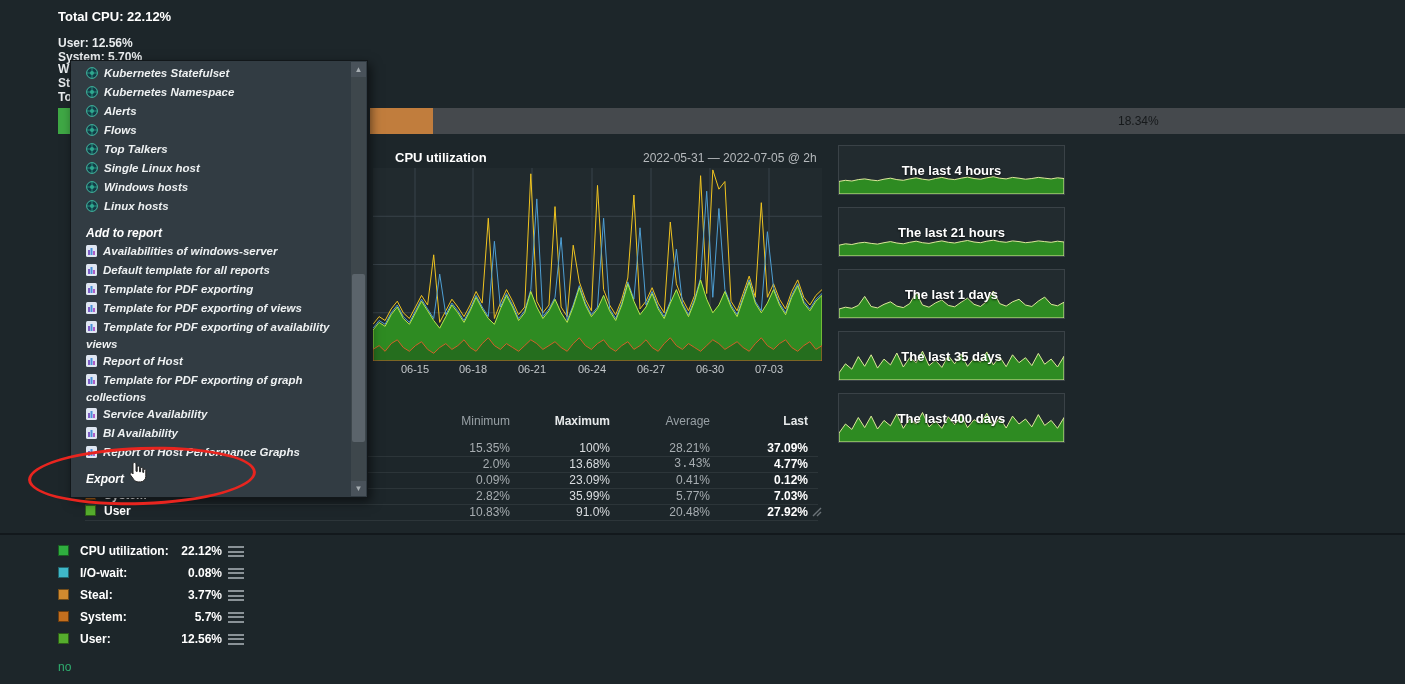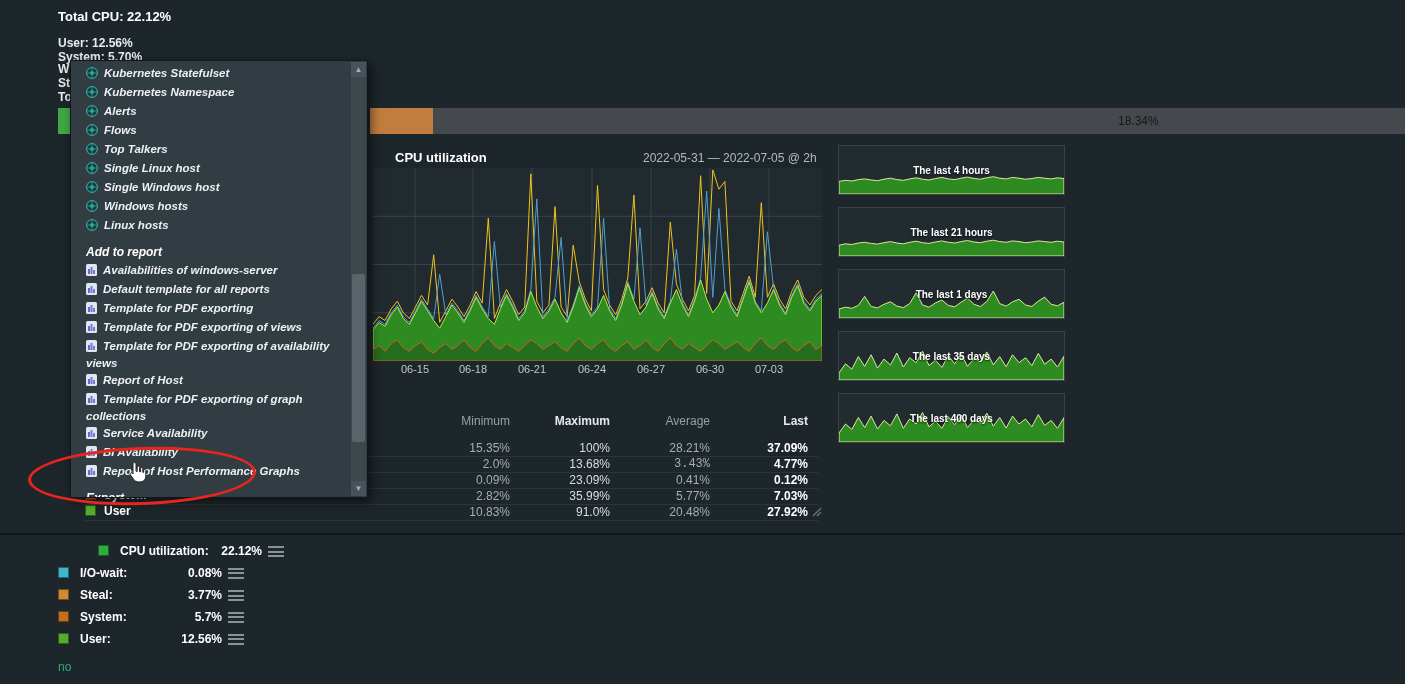--- a/index.html
+++ b/index.html
@@ -15,21 +15,21 @@
   .bar-label{position:absolute;left:1118px;top:6px;font-size:12px;color:#16191b;}
 
   
   .chart-title{position:absolute;left:395px;top:150px;font-size:13px;font-weight:bold;color:#ffffff;}
   .chart-range{position:absolute;left:643px;top:151px;font-size:12px;color:#b6babd;}
   .plot{position:absolute;left:373px;top:168px;width:449px;height:193px;background:#212a2e;}
   .xtick{position:absolute;top:363px;width:44px;text-align:center;font-size:11px;color:#c3c7ca;}
 
   
   .preview{position:absolute;left:838px;width:227px;height:50px;background:#222b2f;border:1px solid #3a4247;box-sizing:border-box;cursor:pointer;}
-  .preview .pv-title{position:absolute;left:0;right:0;top:0;bottom:0;display:flex;align-items:center;justify-content:center;z-index:2;font-weight:bold;font-size:10px;color:#ffffff;text-shadow:0 1px 2px rgba(0,0,0,.85);text-align:center;}
+  .preview .pv-title{position:absolute;left:0;right:0;top:0;bottom:0;display:flex;align-items:center;justify-content:center;z-index:2;font-weight:bold;font-size:13px;color:#ffffff;text-shadow:0 1px 2px rgba(0,0,0,.85);text-align:center;}
   .preview svg{position:absolute;left:0;bottom:0;width:100%;height:36px;z-index:1;}
 
   
   .th{position:absolute;top:414px;width:95px;text-align:right;font-size:12px;}
   .th.dim{color:#98a0a5;font-weight:normal;}
   .th.bright{color:#e6e9ea;font-weight:bold;}
   .trow{position:absolute;left:85px;width:733px;height:16px;border-bottom:1px solid rgba(255,255,255,0.07);font-size:12px;}
   .trow .rlabel{position:absolute;left:0;top:0;font-weight:bold;color:#ffffff;white-space:nowrap;}
   .trow .tv{position:absolute;top:1px;width:95px;text-align:right;}
   .tv.min,.tv.avg{color:#a7adb1;}
@@ -182,21 +182,21 @@
         <span class="rlabel"><span class="sq" style="background: rgb(85, 173, 45);"></span><span>User</span></span>
         <span class="tv min" style="left: 330px;">10.83%</span>
         <span class="tv max" style="left: 430px;">91.0%</span>
         <span class="tv avg" style="left: 530px;">20.48%</span>
         <span class="tv last" style="left: 628px;">27.92%</span>
       </div>
     </div>
 
   <div class="legend-divider"></div>
   <div id="legend">
-      <div class="lrow" style="top: 544px; margin-left: 40px;">
+      <div class="lrow" style="top: 544px;">
         <span class="sq" style="background: rgb(47, 174, 63); position: absolute; left: 0px; top: 1px;"></span>
         <span class="llabel">CPU utilization:</span>
         <span class="lvalue">22.12%</span>
         <span class="burger"></span>
       </div>
       <div class="lrow" style="top: 566px;">
         <span class="sq" style="background: rgb(63, 184, 201); position: absolute; left: 0px; top: 1px;"></span>
         <span class="llabel">I/O-wait:</span>
         <span class="lvalue">0.08%</span>
         <span class="burger"></span>
@@ -247,25 +247,20 @@
         <div class="menu-item"><span class="mi-icon"><svg width="12" height="12" viewBox="0 0 12 12">
               <circle cx="6" cy="6" r="5.4" fill="#123c46" stroke="#43b9a2"></circle>
               <path d="M6 .6v10.8M.6 6h10.8" stroke="#2fa88f" stroke-width=".8" fill="none"></path>
               <circle cx="6" cy="6" r="2" fill="#2fa88f"></circle>
             </svg></span><span class="menu-label">Top Talkers</span></div>
         <div class="menu-item"><span class="mi-icon"><svg width="12" height="12" viewBox="0 0 12 12">
               <circle cx="6" cy="6" r="5.4" fill="#123c46" stroke="#43b9a2"></circle>
               <path d="M6 .6v10.8M.6 6h10.8" stroke="#2fa88f" stroke-width=".8" fill="none"></path>
               <circle cx="6" cy="6" r="2" fill="#2fa88f"></circle>
             </svg></span><span class="menu-label">Single Linux host</span></div>
-        <div class="menu-item"><span class="mi-icon"><svg width="12" height="12" viewBox="0 0 12 12">
-              <circle cx="6" cy="6" r="5.4" fill="#123c46" stroke="#43b9a2"></circle>
-              <path d="M6 .6v10.8M.6 6h10.8" stroke="#2fa88f" stroke-width=".8" fill="none"></path>
-              <circle cx="6" cy="6" r="2" fill="#2fa88f"></circle>
-            </svg></span><span class="menu-label">Single Windows host</span></div>
         <div class="menu-item"><span class="mi-icon"><svg width="12" height="12" viewBox="0 0 12 12">
               <circle cx="6" cy="6" r="5.4" fill="#123c46" stroke="#43b9a2"></circle>
               <path d="M6 .6v10.8M.6 6h10.8" stroke="#2fa88f" stroke-width=".8" fill="none"></path>
               <circle cx="6" cy="6" r="2" fill="#2fa88f"></circle>
             </svg></span><span class="menu-label">Windows hosts</span></div>
         <div class="menu-item"><span class="mi-icon"><svg width="12" height="12" viewBox="0 0 12 12">
               <circle cx="6" cy="6" r="5.4" fill="#123c46" stroke="#43b9a2"></circle>
               <path d="M6 .6v10.8M.6 6h10.8" stroke="#2fa88f" stroke-width=".8" fill="none"></path>
               <circle cx="6" cy="6" r="2" fill="#2fa88f"></circle>
             </svg></span><span class="menu-label">Linux hosts</span></div>

